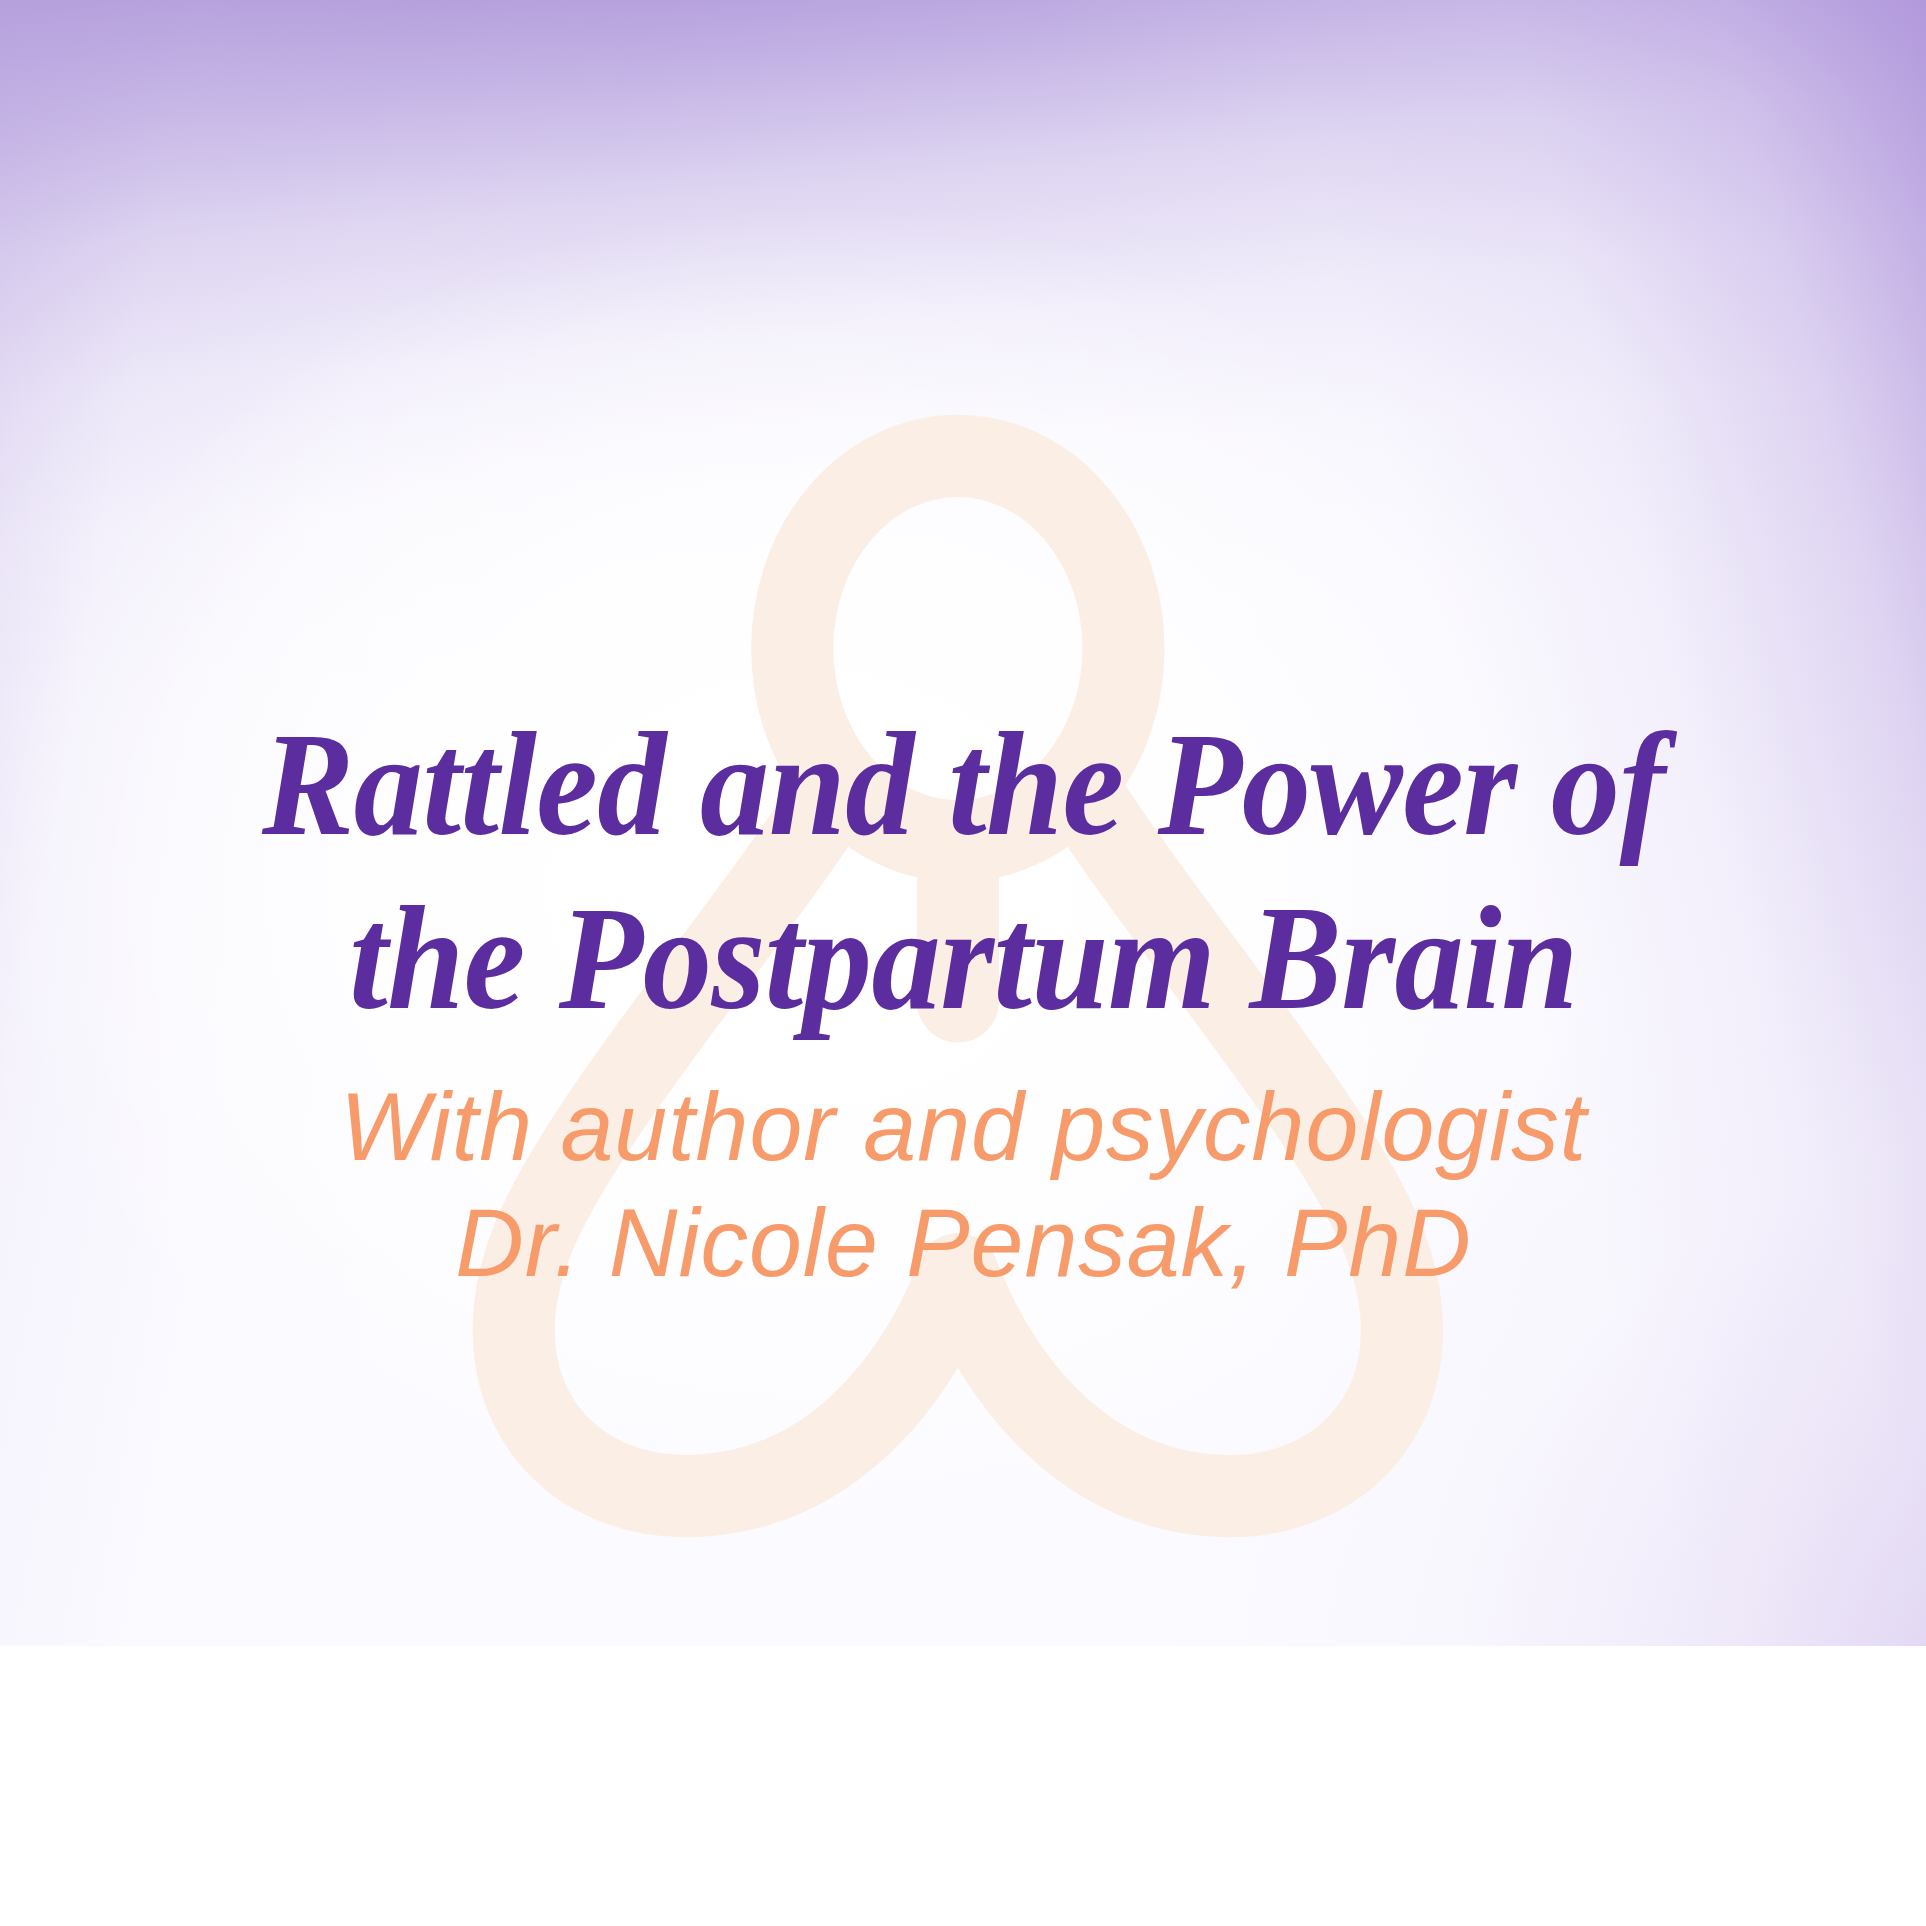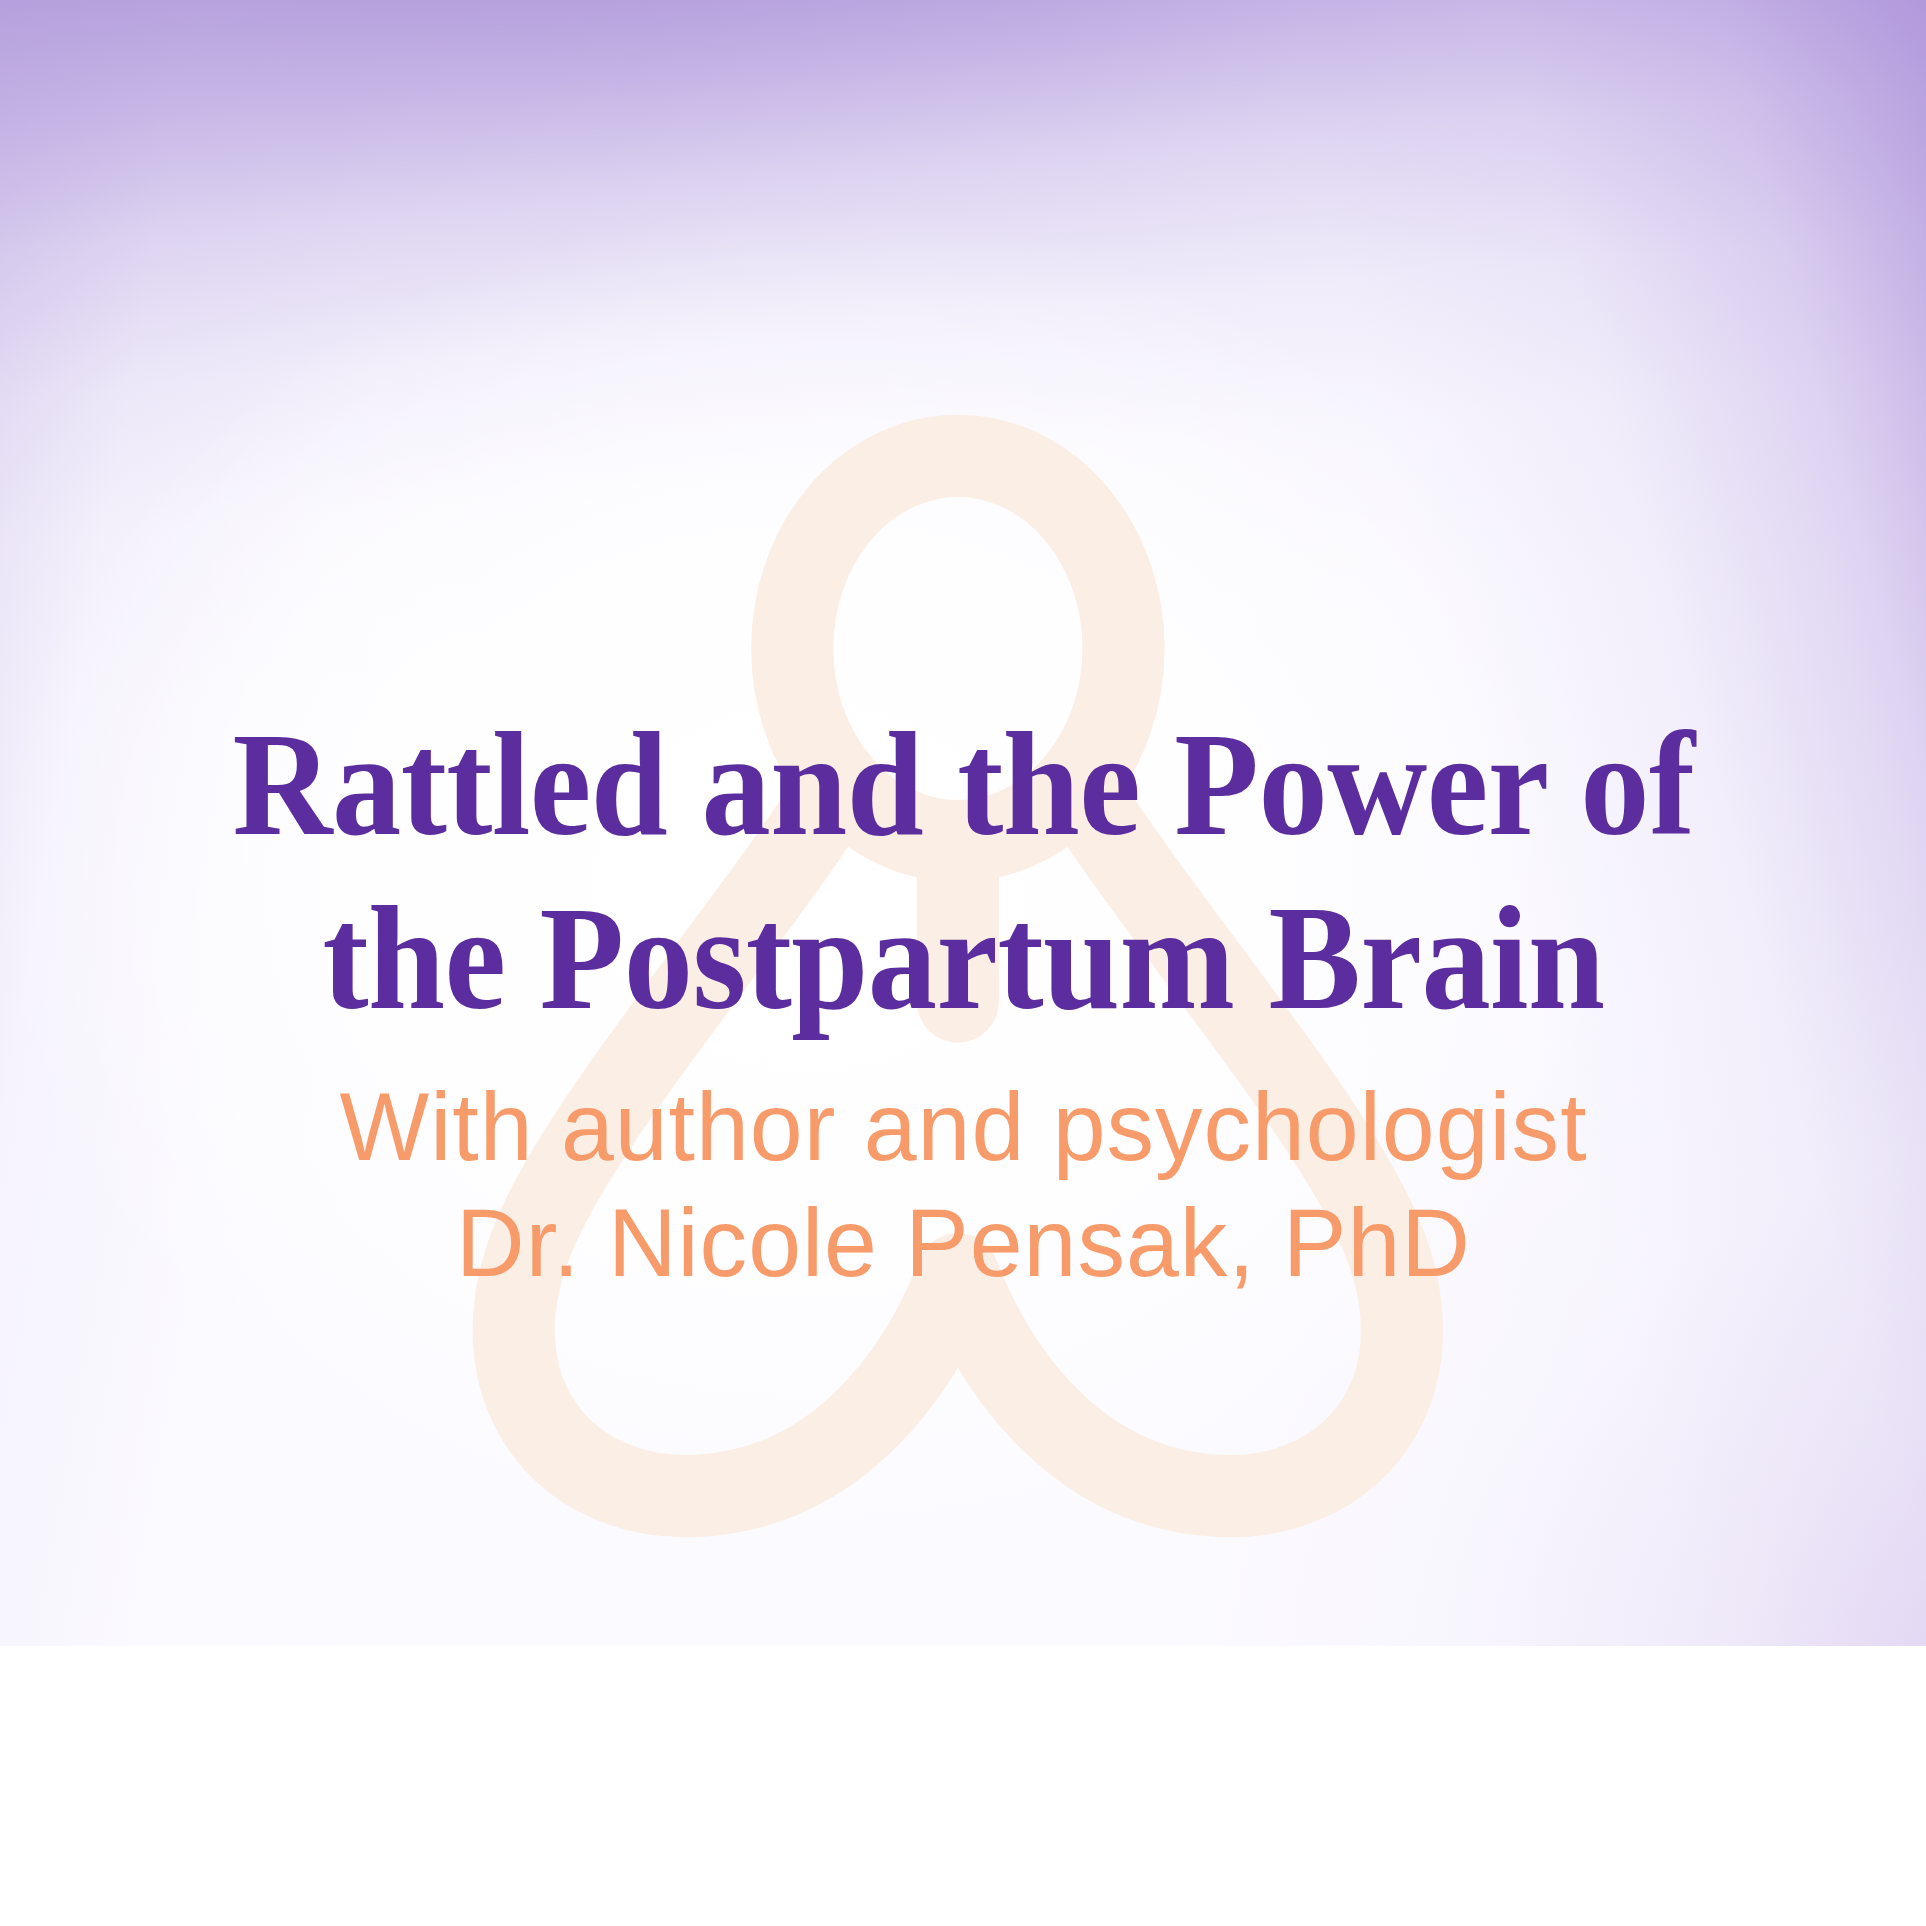--- a/index.html
+++ b/index.html
@@ -7,20 +7,21 @@
     padding: 0;
     background: #ffffff;
   }
   #canvas {
     position: relative;
     width: 1926px;
     height: 1646px;
     overflow: hidden;
     background: #fdfcff;
     font-family: "Liberation Sans", sans-serif;
+    font-style: italic;
   }
 
   
   .bg-base {
     position: absolute;
     inset: 0;
     background: #fbfaff;
   }
   
   .bg-top-wash {

